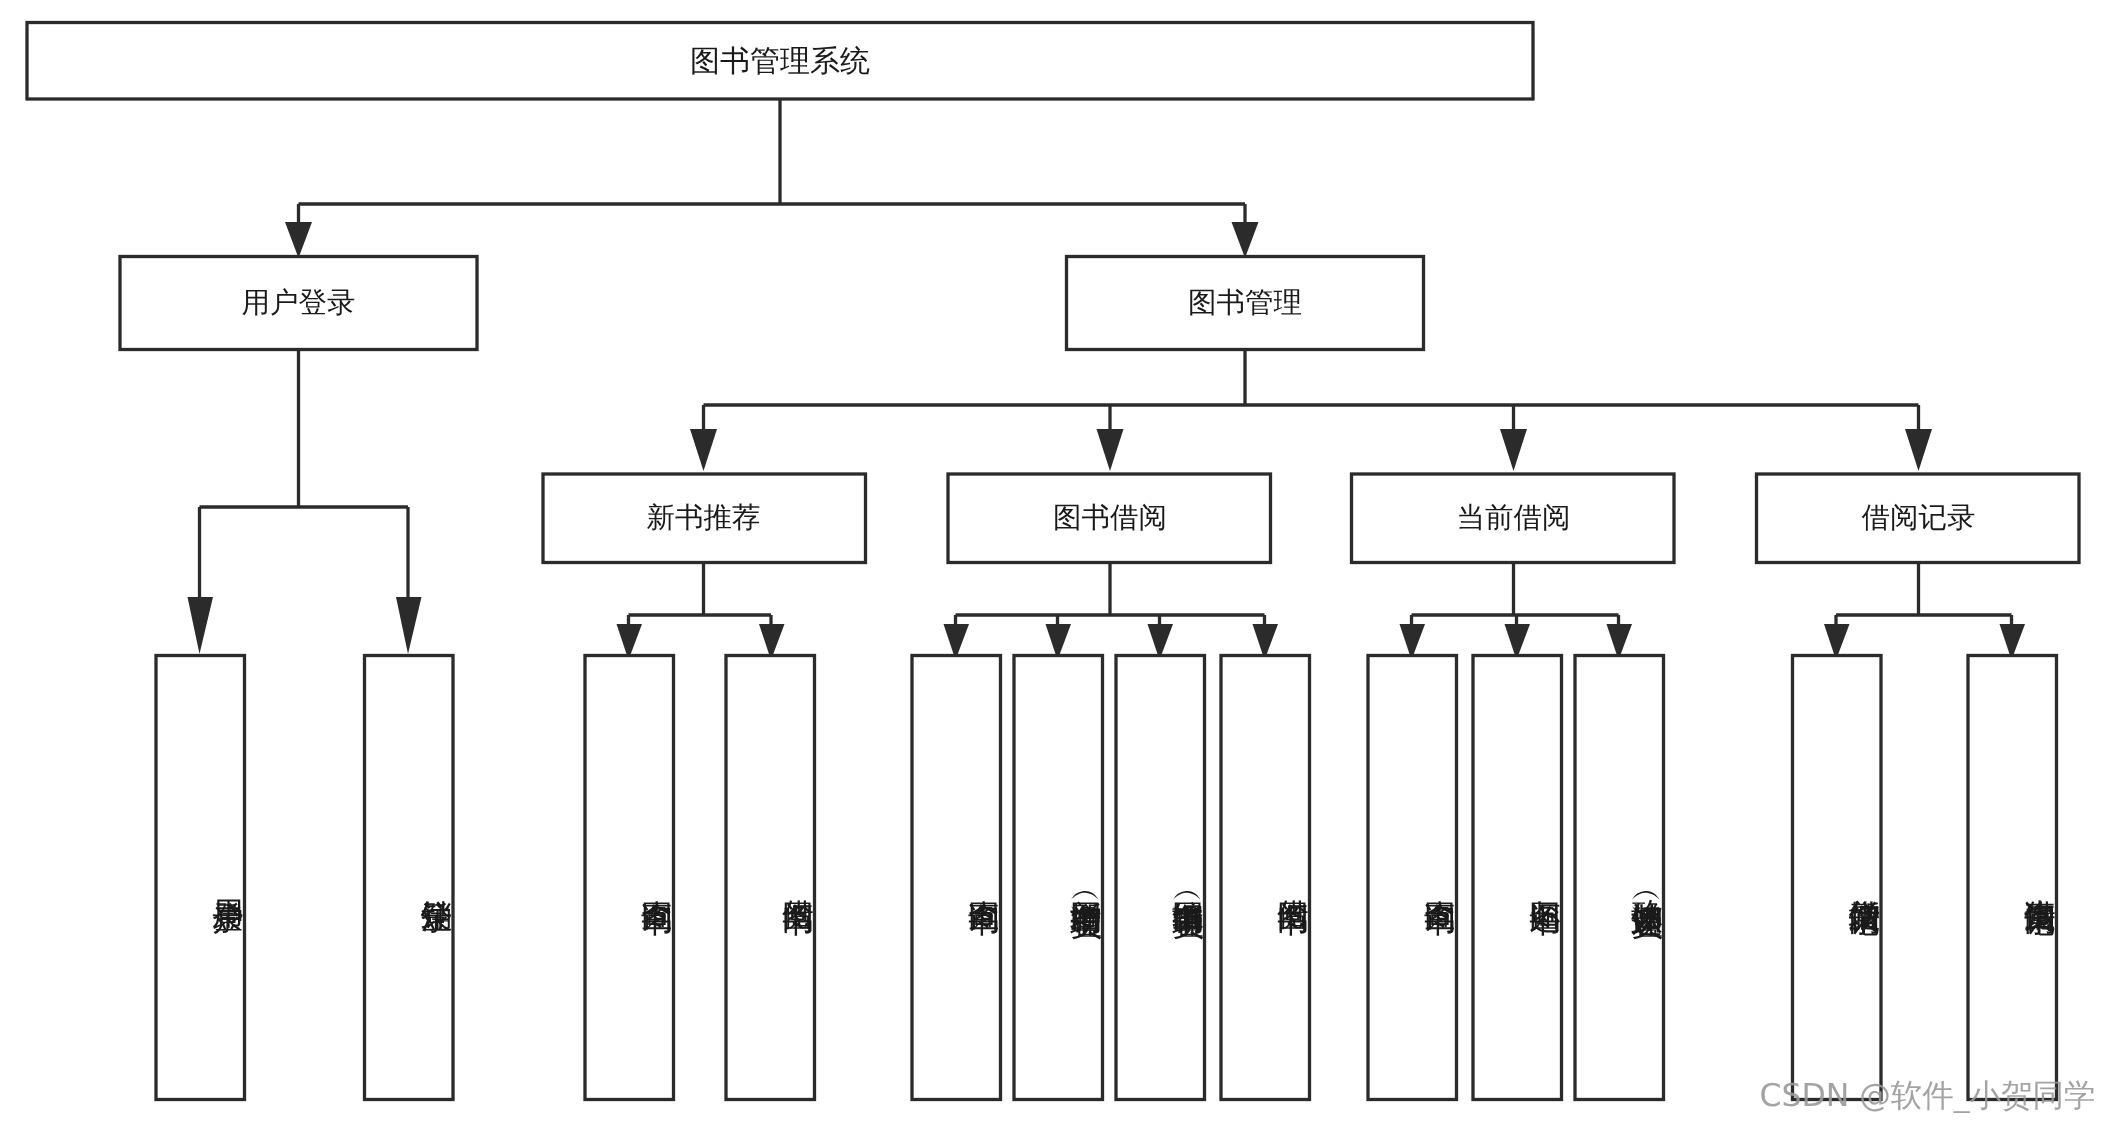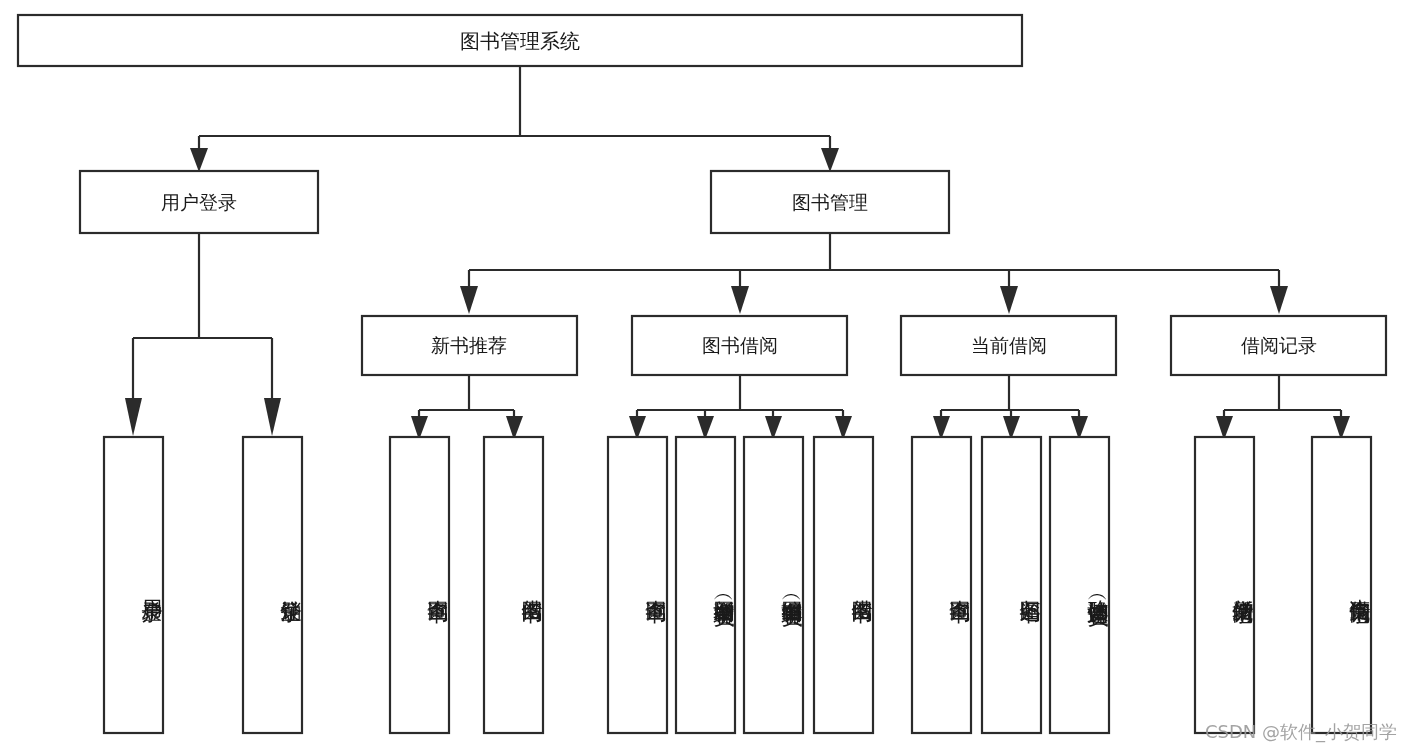--- a/index.html
+++ b/index.html
@@ -67,21 +67,21 @@
     pointer-events: none;
   }
   .vert-label.centered {
     justify-content: center;
   }
   .watermark {
     position: absolute;
     right: 8px;
     bottom: 3px;
     font-family: "DejaVu Sans", "Liberation Sans", sans-serif;
-    font-size: 18px;
+    font-size: 21px;
     color: #9a9a9a;
     opacity: 0.9;
     white-space: nowrap;
   }
 </style>
 </head>
 <body>
 
 <div id="diagram-root">
 

